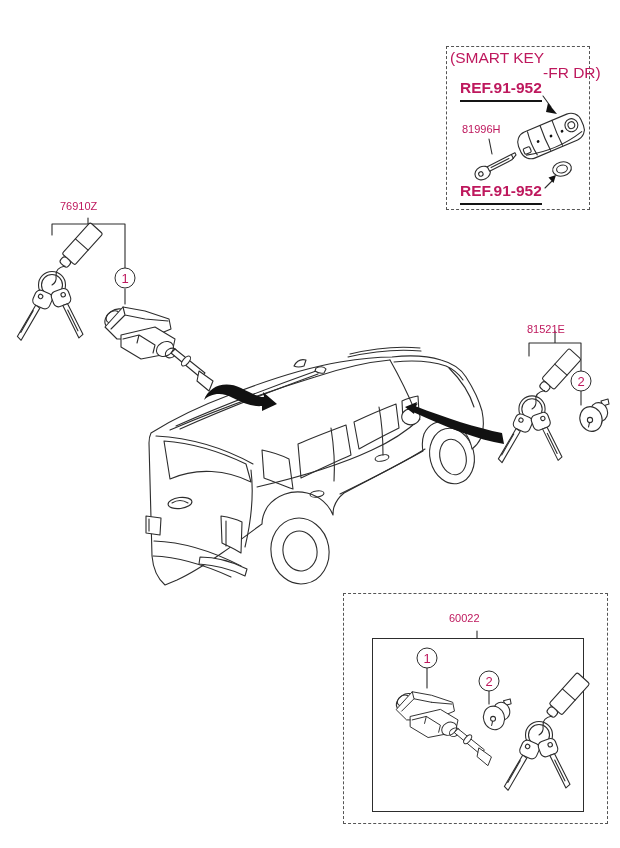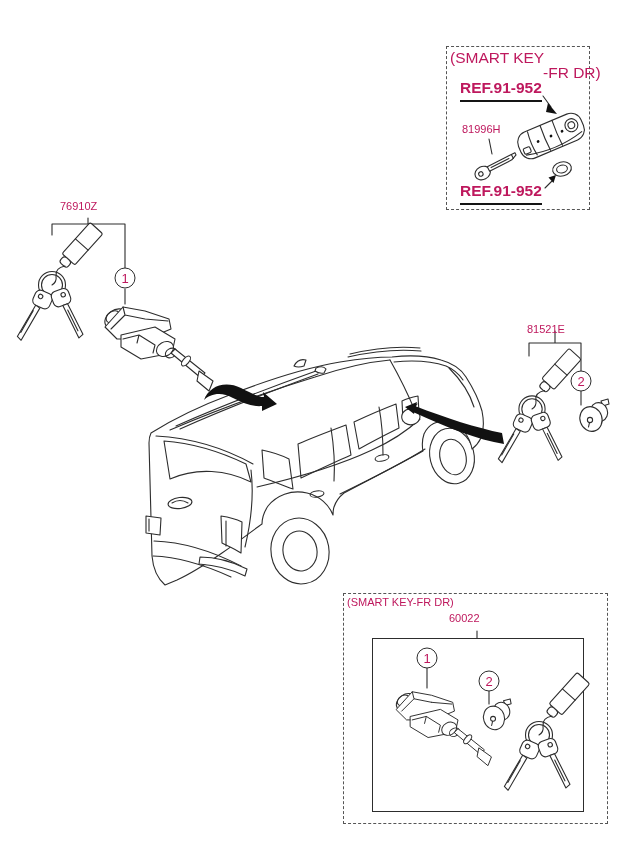--- a/index.html
+++ b/index.html
@@ -206,17 +206,16 @@
   <div class="lbl ref" style="left:460px;top:80px;">REF.91-952</div>
   <div class="lbl t15" style="left:462px;top:124px;">81996H</div>
   <div class="lbl ref" style="left:460px;top:183px;">REF.91-952</div>
 
   <div class="lbl t15 ctr" style="left:60px;top:201px;width:56px;">76910Z</div>
   <div class="lbl t15 ctr" style="left:527px;top:304px;width:56px;margin-top:20px;">81521E</div>
 
   <div class="callout" style="left:125px;top:278px;">1</div>
   <div class="callout" style="left:581px;top:381px;">2</div>
 
-  <div class="lbl t15" style="left:347px;top:597px;">(SMART KEY-FR DR)</div>
   <div class="lbl t15 ctr" style="left:449px;top:613px;width:56px;">60022</div>
   <div class="callout" style="left:427px;top:658px;">1</div>
   <div class="callout" style="left:489px;top:681px;">2</div>
 </div>
 
 </body></html>

